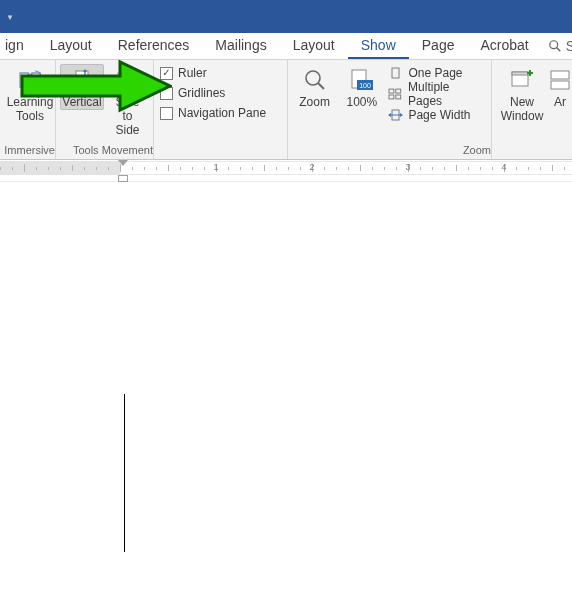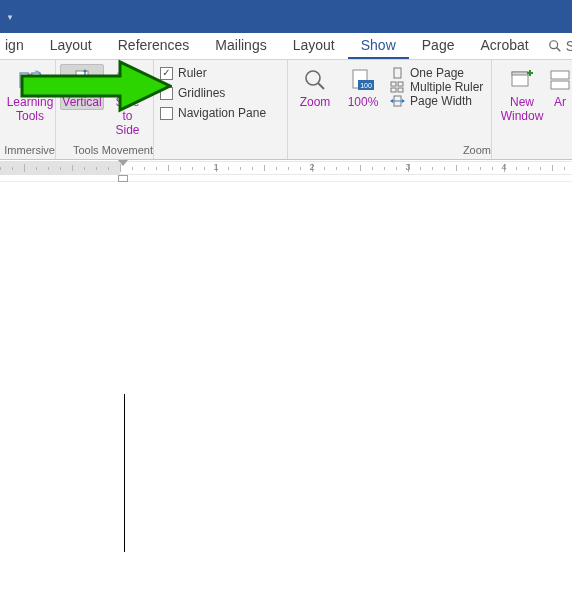--- a/index.html
+++ b/index.html
@@ -23,21 +23,21 @@
 
   
   .ribbon { height: 100px; background: #f3f3f3; border-bottom: 1px solid #c6c6c6;
             display:flex; align-items:stretch; }
   .group { border-right: 1px solid #d7d7d7; display:flex; flex-direction:column;
            align-items:stretch; }
   .group-body { flex:1; display:flex; align-items:flex-start; padding:4px 6px 0 6px; gap:4px; }
   .group-caption { text-align:right; font-size:11px; color:#666; padding:2px 0 3px; line-height:12px; height:17px; }
 
   .bigbtn { display:flex; flex-direction:column; align-items:center; width:48px;
-            font-size:12px; color:#a21caf; line-height:14px; text-align:center;
+            font-size:12px; color:#404040; line-height:14px; text-align:center;
             padding:2px 2px 0 2px; border:1px solid transparent; border-radius:2px; }
   .bigbtn.selected { background:#d5d5d5; border:1px solid #bdbdbd; }
   .bigbtn .ico { width:32px; height:26px; margin-bottom:2px; display:flex;
                  align-items:center; justify-content:center; }
   .bigbtn span.lbl { display:block; }
 
   .chk-col { display:flex; flex-direction:column; gap:6px; padding-top:2px; }
   .chk { display:flex; align-items:center; gap:5px; font-size:12px; color:#3b3b3b; }
   .chk .box { width:13px; height:13px; border:1px solid #7a7a7a; background:#fff;
               display:flex; align-items:center; justify-content:center; font-size:10px;
@@ -189,21 +189,21 @@
             </svg>
           <span>One Page</span>
         </div>
         <div class="opt">
           <svg viewBox="0 0 15 12">
               <rect x="1" y="1" width="5" height="4" fill="none" stroke="#7a7a7a"></rect>
               <rect x="8" y="1" width="5" height="4" fill="none" stroke="#7a7a7a"></rect>
               <rect x="1" y="7" width="5" height="4" fill="none" stroke="#7a7a7a"></rect>
               <rect x="8" y="7" width="5" height="4" fill="none" stroke="#7a7a7a"></rect>
             </svg>
-          <span>Multiple Ruler</span>
+          <span>Multiple Pages</span>
         </div>
         <div class="opt">
           <svg viewBox="0 0 15 12">
               <rect x="4" y="1" width="7" height="10" fill="none" stroke="#7a7a7a"></rect>
               <line x1="1" y1="6" x2="14" y2="6" stroke="#3b78c4"></line>
               <polygon points="0,6 3,4 3,8" fill="#3b78c4"></polygon>
               <polygon points="15,6 12,4 12,8" fill="#3b78c4"></polygon>
             </svg>
           <span>Page Width</span>
         </div>

